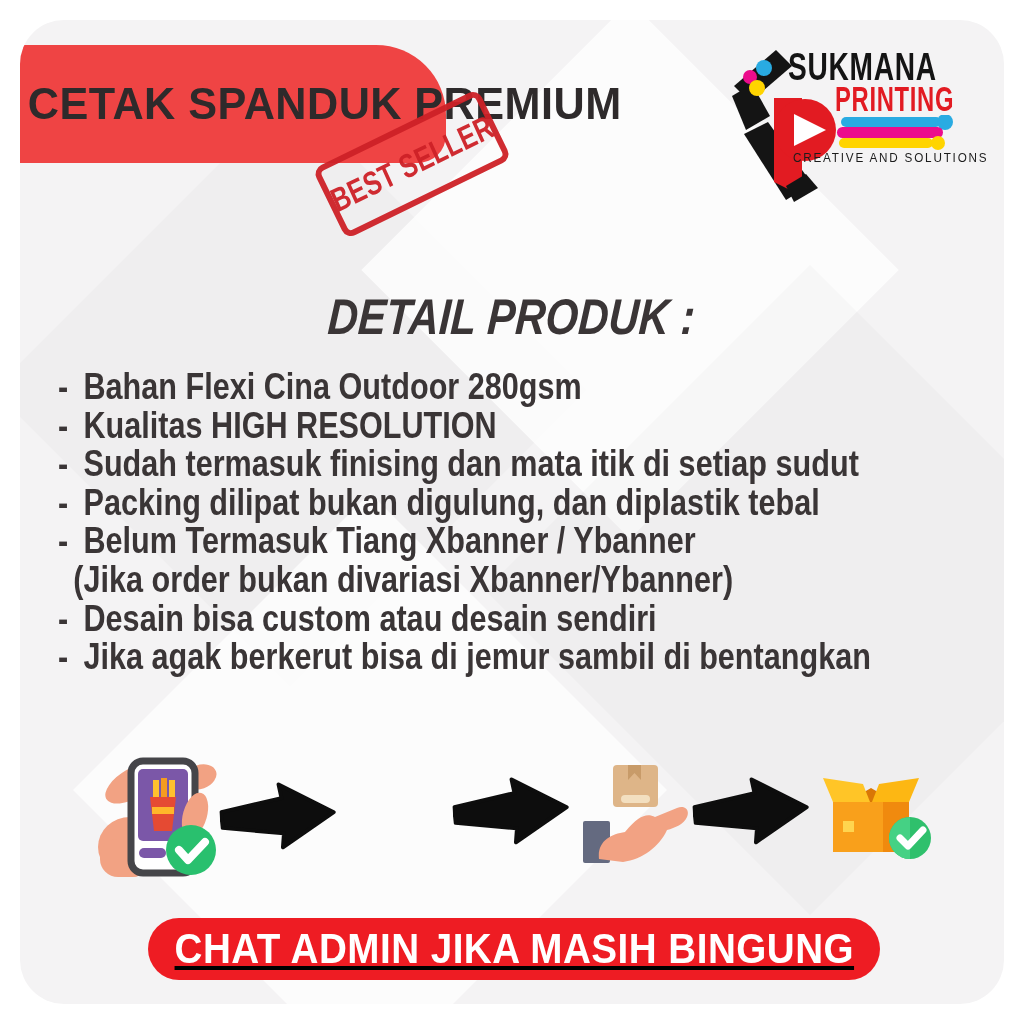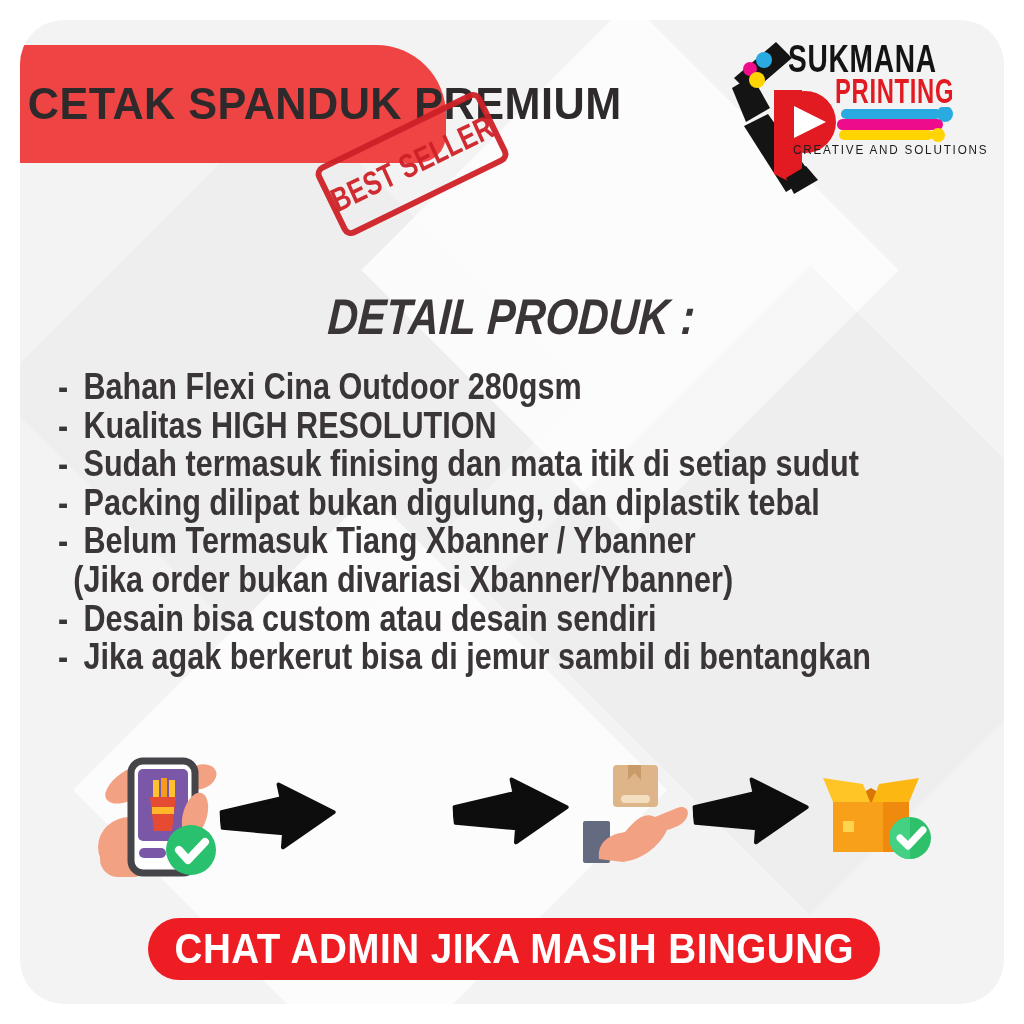--- a/index.html
+++ b/index.html
@@ -35,21 +35,21 @@
     border:6px solid #ce2127;border-radius:10px;
     display:flex;align-items:center;justify-content:center;
     color:#ce2127;opacity:.95;
   }
   .stamp span{
     font-weight:bold;font-size:33px;letter-spacing:.5px;white-space:nowrap;
     transform:scaleX(.76) skewX(-2deg);
   }
 
   
-  .logo{position:absolute;left:710px;top:14px;width:240px;height:165px;}
+  .logo{position:absolute;left:710px;top:22px;width:240px;height:165px;}
   .logo .brand{
     position:absolute;left:58px;top:6px;font-weight:bold;color:#141414;
     font-size:38px;line-height:1;transform:scaleX(.74);transform-origin:left top;
     white-space:nowrap;letter-spacing:1px;
   }
   .logo .brand2{
     position:absolute;left:105px;top:39px;font-weight:bold;color:#e21b22;
     font-size:35px;line-height:1;transform:scaleX(.68);transform-origin:left top;
     white-space:nowrap;letter-spacing:1px;
   }
@@ -79,21 +79,21 @@
   .row.indent1 .b{width:0;}
 
   
   .step{position:absolute;}
   .arrow{position:absolute;transform:rotate(-4deg);}
 
   
   .cta{
     position:absolute;left:128px;top:898px;width:732px;height:62px;
     background:#ee1c23;border-radius:32px;
-    display:flex;align-items:center;justify-content:center;cursor:pointer;
+    display:flex;align-items:center;justify-content:center;cursor:pointer;text-decoration:underline;
   }
   .cta span{
     color:#ffffff;font-weight:bold;font-size:42px;white-space:nowrap;
     transform:scaleX(.92);letter-spacing:.5px;
   }
 </style>
 </head>
 <body>
 
 <div class="card">

